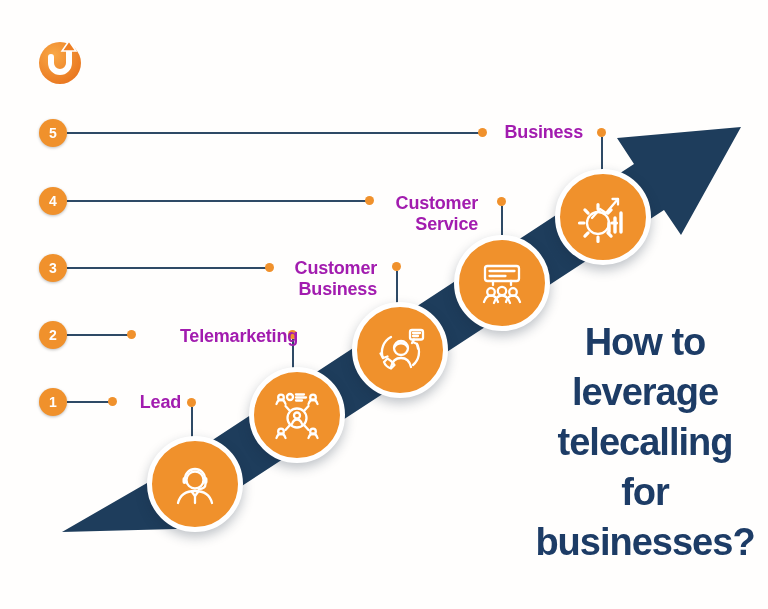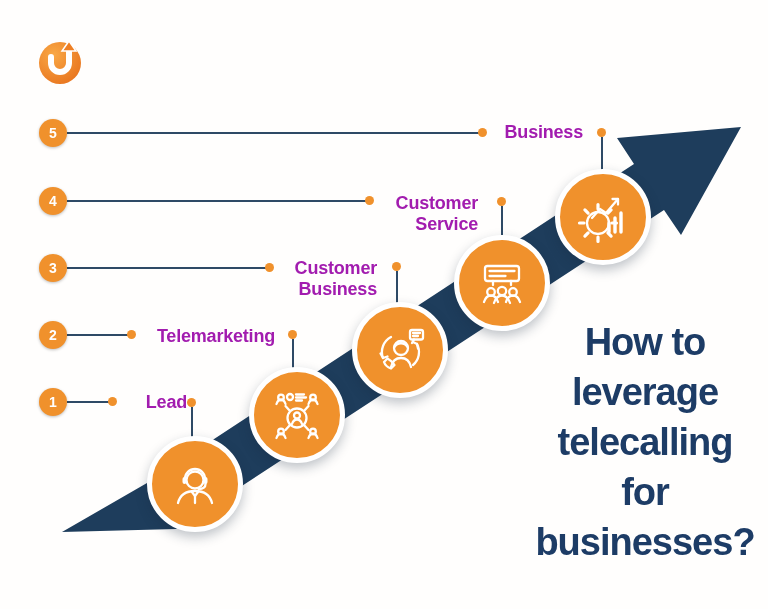--- a/index.html
+++ b/index.html
@@ -135,21 +135,21 @@
         <path d="M43 13 h7 M43 16 h5 M44 19.5 l-2 3.5"></path>
       </g>
     </svg>
   </div>
 
   <div class="numcircle" style="left:39px;top:321px">
     <span>2</span>
     </div>
   <div class="hline" style="left:67px;top:334px;width:65px"></div>
   <div class="dot" style="left:127px;top:330px"></div>
-  <div class="steplabel" style="left:125px;top:326px">
+  <div class="steplabel" style="left:148px;top:326px">
     <div>Telemarketing</div>
   </div>
   <div class="dot" style="left:288px;top:330px"></div>
   <div class="vline" style="left:292px;top:339px;height:29px"></div>
   <div class="stepcircle" style="left:249px;top:367px">
     <svg width="60" height="60" viewBox="0 0 60 60">
       <g class="icon-stroke">
         <circle cx="30" cy="33" r="9.5"></circle>
         <circle cx="30" cy="30.5" r="3"></circle>
         <path d="M25 39 q1.5 -4.5 5 -4.5 q3.5 0 5 4.5"></path>
@@ -166,21 +166,21 @@
         <path d="M29 9.5 h8 M29 12.5 h10 M29 15.5 h6"></path>
       </g>
     </svg>
   </div>
 
   <div class="numcircle" style="left:39px;top:388px">
     <span>1</span>
     </div>
   <div class="hline" style="left:67px;top:401px;width:46px"></div>
   <div class="dot" style="left:108px;top:397px"></div>
-  <div class="steplabel" style="left:37px;top:392px">
+  <div class="steplabel" style="left:31px;top:392px">
     <div>Lead</div>
   </div>
   <div class="dot" style="left:187px;top:398px"></div>
   <div class="vline" style="left:191px;top:407px;height:30px"></div>
   <div class="stepcircle" style="left:147px;top:436px">
     <svg width="60" height="60" viewBox="0 0 60 60">
       <g class="icon-stroke">
         <circle cx="30" cy="26" r="8.5"></circle>
         <path d="M20 25 a10 10 0 0 1 20 0"></path>
         <rect x="17.5" y="23" width="4" height="7" rx="2" fill="#ffffff" stroke="none"></rect>

